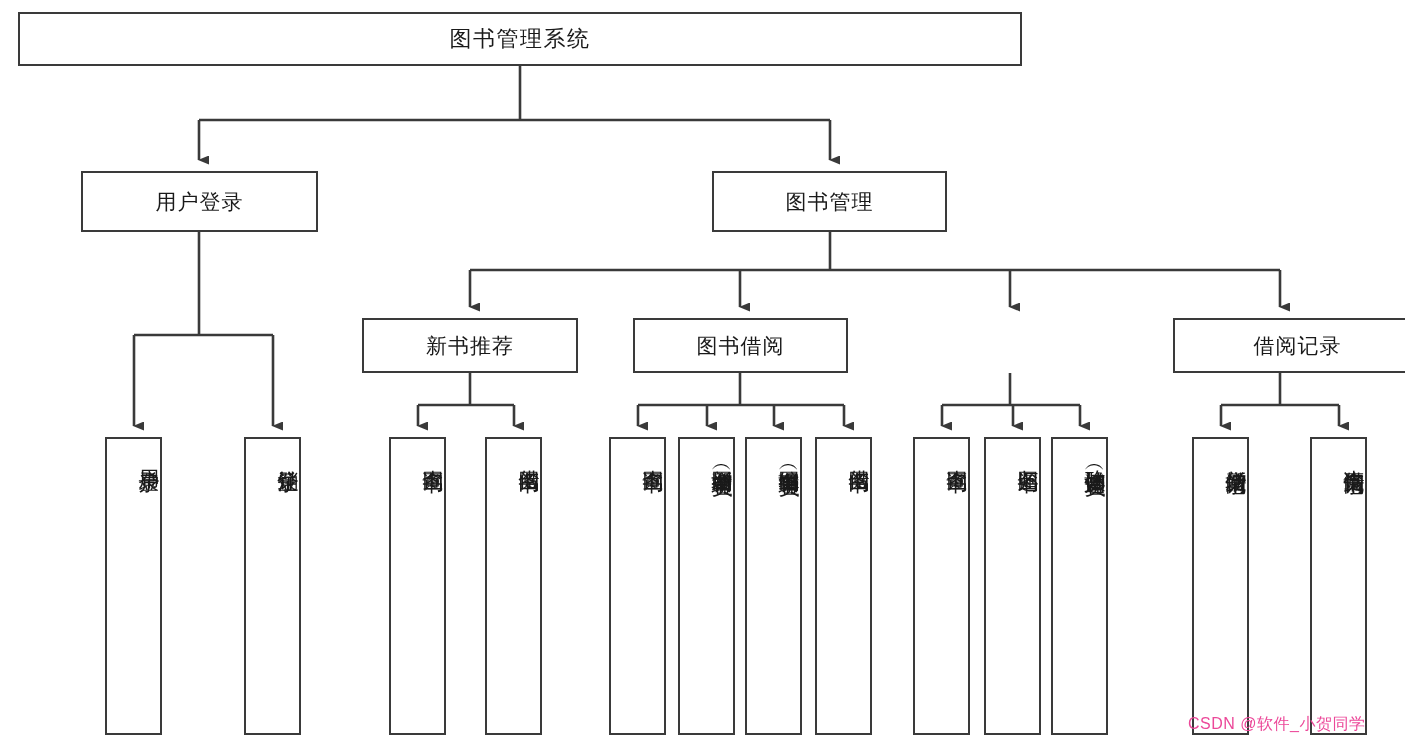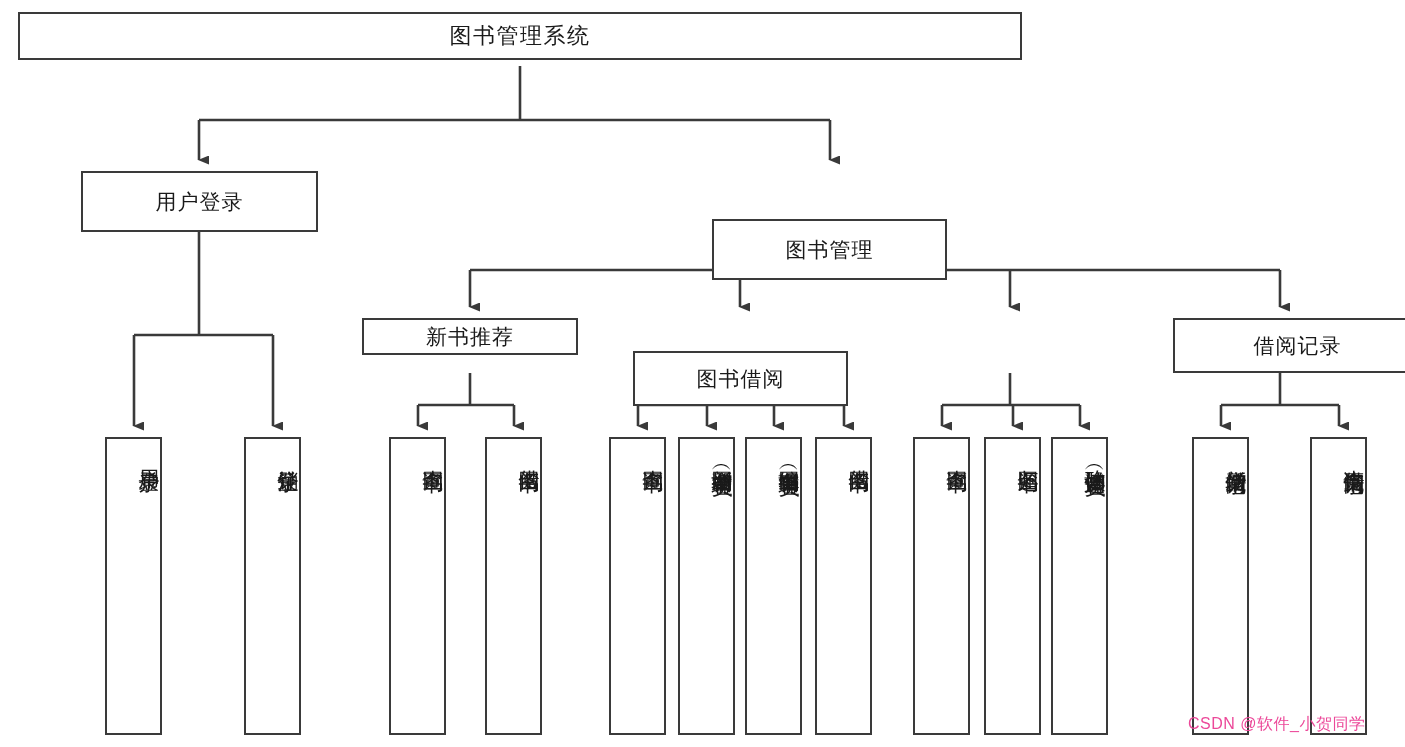--- a/index.html
+++ b/index.html
@@ -120,35 +120,35 @@
       <path d="M1013,405 L1013,426" marker-end="url(#arrowhead)"></path>
       <path d="M1080,405 L1080,426" marker-end="url(#arrowhead)"></path>
 
       <path d="M1280,373 L1280,405"></path>
       <path d="M1221,405 L1339,405"></path>
       <path d="M1221,405 L1221,426" marker-end="url(#arrowhead)"></path>
       <path d="M1339,405 L1339,426" marker-end="url(#arrowhead)"></path>
     </g>
   </svg>
 
-  <div class="node node-h node-root" style="left:18px; top:12px; width:1004px; height:48px;">
+  <div class="node node-h node-root" style="left:18px; top:12px; width:1004px; height:54px;">
     <span>图书管理系统</span>
   </div>
 
   <div class="node node-h" style="left:81px; top:171px; width:237px; height:61px;">
     <span>用户登录</span>
   </div>
-  <div class="node node-h" style="left:712px; top:171px; width:235px; height:61px;margin-top:48px;">
+  <div class="node node-h" style="left:712px; top:171px; width:235px; height:61px;">
     <span>图书管理</span>
   </div>
 
-  <div class="node node-h" style="left:362px; top:318px; width:216px; height:37px;text-align:right;">
+  <div class="node node-h" style="left:362px; top:318px; width:216px; height:55px;text-align:right;">
     <span>新书推荐</span>
   </div>
-  <div class="node node-h" style="left:633px; top:318px; width:215px; height:55px;margin-top:33px;">
+  <div class="node node-h" style="left:633px; top:318px; width:215px; height:55px;">
     <span>图书借阅</span>
   </div>
   <div class="node node-h" style="left:1173px; top:318px; width:249px; height:55px;">
     <span>借阅记录</span>
   </div>
 
   <div class="node node-v" style="left:105px; top:437px; width:57px; height:298px;">
     <span class="vlabel">用户登录</span>
   </div>
   <div class="node node-v" style="left:244px; top:437px; width:57px; height:298px;">

